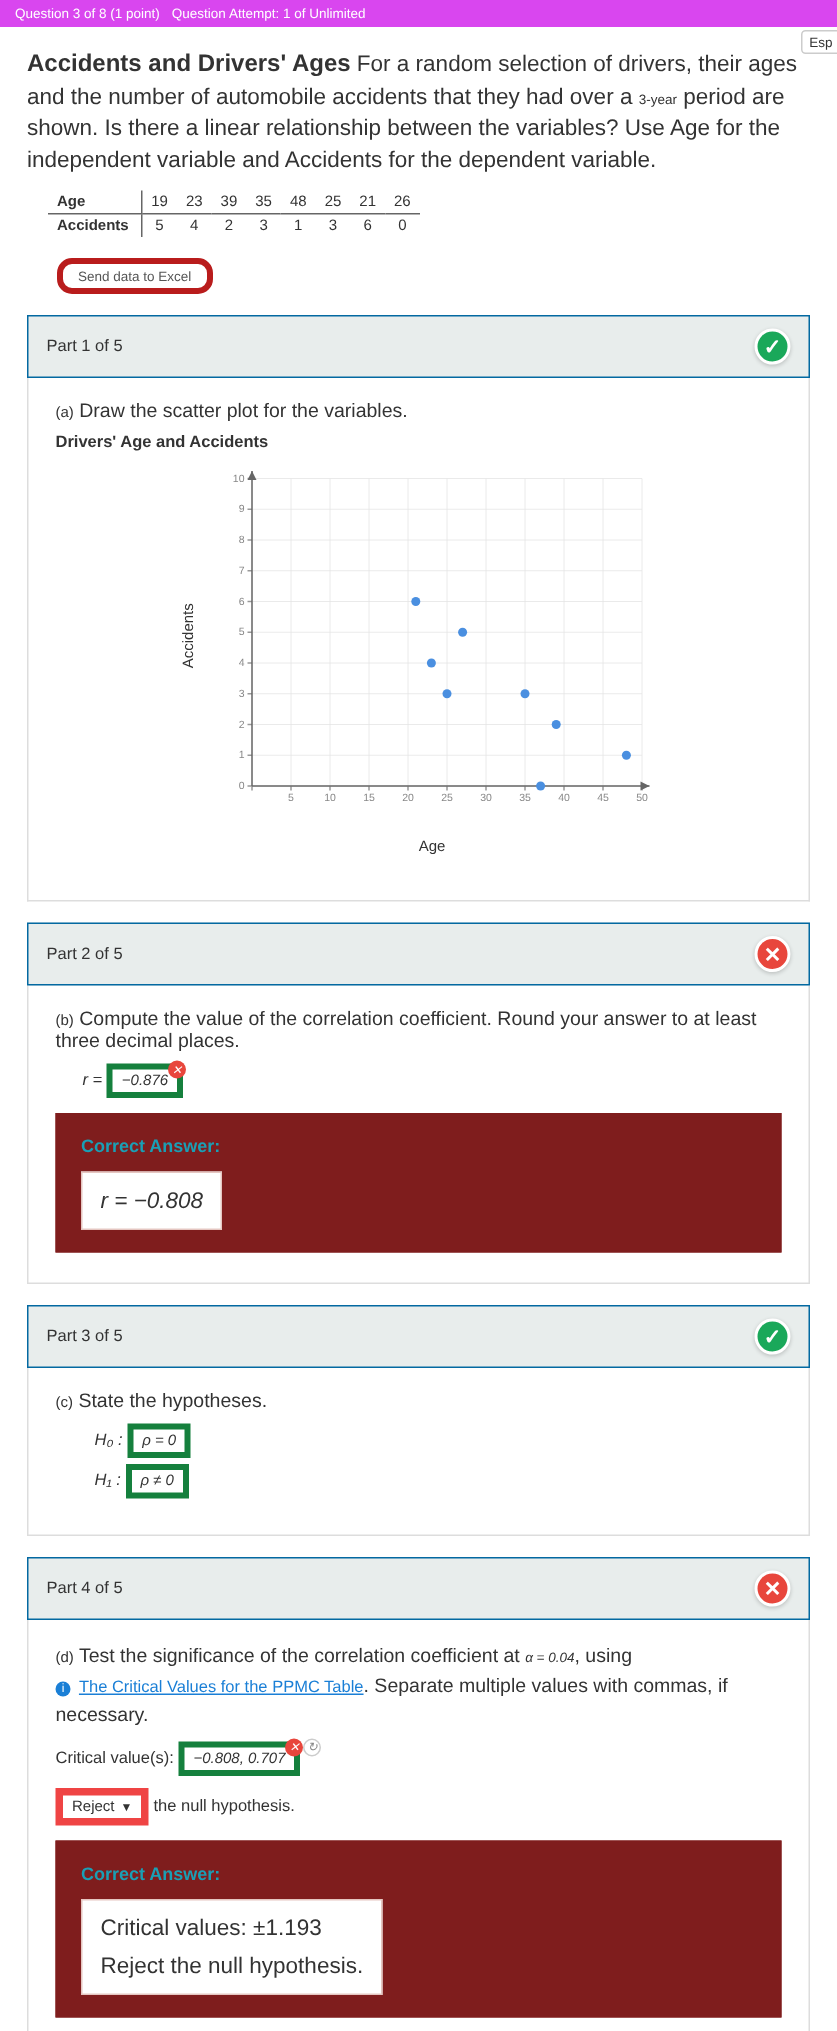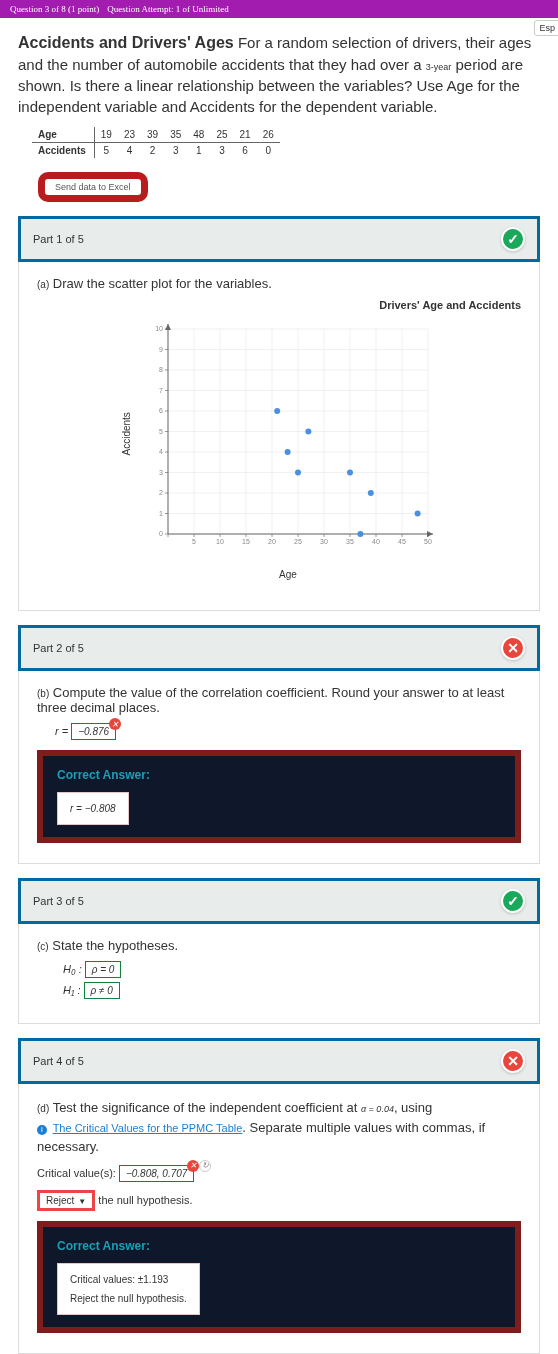--- a/index.html
+++ b/index.html
@@ -1,51 +1,51 @@
 <!DOCTYPE html>
 <html><head>
 <meta charset="utf-8">
 <style>
   * { box-sizing: border-box; margin: 0; padding: 0; }
   body { font-family: Arial, Helvetica, sans-serif; background: #fff; width: 558px; font-size: 12px; color: #333; }
-  .topbar { background: #a21caf; height: 18px; color: #fff; font-size: 9px; padding: 3px 10px; display: flex; gap: 8px; align-items: center; font-family: Liberation Serif, serif; }
+  .topbar { background: #d946ef; height: 18px; color: #fff; font-size: 9px; padding: 3px 10px; display: flex; gap: 8px; align-items: center; }
   .esp-tab { position: absolute; right: -2px; top: 20px; background: #fff; border: 1px solid #ccc; border-radius: 3px 0 0 3px; padding: 2px 4px; font-size: 9px; }
   .content { padding: 14px 18px; }
   .question-title { font-size: 15px; line-height: 1.4; margin-bottom: 10px; }
   .question-title b { font-size: 16px; }
   .data-table { border-collapse: collapse; margin: 6px 0 10px 14px; font-size: 10px; }
   .data-table td { padding: 2px 6px; text-align: center; }
   .data-table tr:first-child td { border-bottom: 1px solid #666; }
   .data-table td:first-child { border-right: 1px solid #666; font-weight: bold; text-align: left; padding-right: 8px;}
-  .send-btn { display: inline-block; border: 7px solid #b91c1c; border-radius: 10px; padding: 3px 10px; font-size: 9px; margin: 4px 0 14px 20px; color: #555; }
-  .part-header { background: #e8edec; padding: 8px 12px; font-size: 11px; border: 3px solid #0369a1; position: relative; display:flex; align-items:center; justify-content:space-between;}
+  .send-btn { display: inline-block; border: 4px solid #b91c1c; border-radius: 10px; padding: 3px 10px; font-size: 9px; margin: 4px 0 14px 20px; color: #555; }
+  .part-header { background: #e8edec; padding: 8px 12px; font-size: 11px; border: 1px solid #0369a1; position: relative; display:flex; align-items:center; justify-content:space-between;}
   .part-body { border: 1px solid #ddd; border-top: none; padding: 14px 18px 20px 18px; margin-bottom: 14px; }
   .part-label { font-size: 13px; margin-bottom: 8px; }
   .part-label .pl { font-size: 10px; }
-  .chart-title { text-align: right; font-weight: bold; font-size: 11px; margin: 8px 0; }
+  .chart-title { text-align: left; font-weight: bold; font-size: 11px; margin: 8px 0; }
   .chart-wrap { display: flex; justify-content: center; margin-bottom: 10px;}
   .chart-inner { display: flex; align-items: center; gap: 6px; flex-direction: column;}
   .chart-row { display: flex; align-items: center; gap: 6px;}
   .ylabel { transform: rotate(-90deg); font-size: 10px; width: 12px; white-space: nowrap;}
   .xlabel { font-size: 10px; text-align: center; margin-top: 4px;}
   svg.plot { border: none; }
   .status-icon { width: 24px; height: 24px; border-radius: 50%; display: inline-flex; align-items: center; justify-content: center; color: #fff; font-weight: bold; font-size: 14px; border: 2px solid #fff; box-shadow: 0 1px 3px rgba(0,0,0,.2);}
   .correct { background: #1aa85a; }
   .incorrect { background: #e8463c; }
   .r-line { font-size: 11px; margin: 6px 0 10px 18px; font-style: italic;}
-  .answer-box { display: inline-block; border: 1px solid #15803d; padding: 2px 6px; font-size: 10px; position: relative; font-style: italic;}
+  .answer-box { display: inline-block; border: 4px solid #15803d; padding: 2px 6px; font-size: 10px; position: relative; font-style: italic;}
   .answer-box.wrong::after { content: "✕"; position: absolute; top: -6px; right: -6px; background: #e8463c; color: #fff; border-radius: 50%; width: 12px; height: 12px; font-size: 8px; display: flex; align-items: center; justify-content: center;}
   .answer-box .reset { position: absolute; top: -6px; right: -18px; background: #fff; color: #888; border: 1px solid #ccc; border-radius: 50%; width: 12px; height: 12px; font-size: 8px; display: inline-flex; align-items: center; justify-content: center;}
-  .correct-answer-block { background: #0f172a; border: 6px solid #7f1d1d; padding: 12px 14px; margin: 10px 0 0 0;}
+  .correct-answer-block { background: #7f1d1d; border: 3px solid #7f1d1d; padding: 12px 14px; margin: 10px 0 0 0;}
   .correct-answer-block .ca-title { color: #1a9fb5; font-weight: bold; font-size: 12px; margin-bottom: 10px; }
-  .ca-text { font-size: 10px; border: 1px solid #e5c6c1; background:#fff; padding: 10px 12px; display:inline-block;}
+  .ca-text { font-size: 15px; border: 1px solid #e5c6c1; background:#fff; padding: 10px 12px; display:inline-block;}
   .hyp-line { font-size: 11px; font-style: italic; margin: 4px 0 4px 26px;}
   .link { color: #1a7fd6; text-decoration: underline; font-size: 11px;}
   .info-dot { display:inline-flex; width:10px; height:10px; background:#1a7fd6; color:#fff; border-radius:50%; font-size:8px; align-items:center; justify-content:center; margin-right:2px;}
-  .select-box { display: inline-block; border: 3px solid #ef4444; padding: 2px 6px; font-size: 10px; }
+  .select-box { display: inline-block; border: 5px solid #ef4444; padding: 2px 6px; font-size: 10px; }
   .select-box .caret { font-size: 8px; margin-left: 4px; }
   .progress-row { display: flex; align-items: flex-end; gap: 8px; font-size: 11px; margin: 10px 0;}
   .progress-bar { flex: 0 0 120px; height: 8px; background: #eee; position: relative; border-radius: 2px;}
   .progress-fill { position: absolute; left:0; top:0; bottom:0; background: #3a7fd6;}
   .sub-small { font-size: 9px;}
 </style>
 </head>
 <body>
 
 <div class="topbar">
@@ -216,21 +216,21 @@
   </div>
 
   
   <div class="part-header">
     <span>Part 4 of 5</span>
     <span class="status-icon incorrect">✕</span>
   </div>
   <div class="part-body">
     <p class="part-label" style="line-height:1.5;">
       <span class="pl">(d)</span>
-      <span>Test the significance of the independent coefficient at </span><span class="sub-small" style="font-style:italic;">α = 0.04</span><span>, using </span><br>
+      <span>Test the significance of the correlation coefficient at </span><span class="sub-small" style="font-style:italic;">α = 0.04</span><span>, using </span><br>
       <span class="info-dot">i</span>
       <a href="#" class="link">The Critical Values for the PPMC Table</a><span>. Separate multiple values with commas, if necessary.</span>
     </p>
     <div style="font-size:11px; margin:8px 0;">
       <span>Critical value(s):</span>
       <span class="answer-box wrong">−0.808, 0.707<span class="reset">↻</span></span>
     </div>
     <div style="font-size:11px; margin:8px 0;">
       <span class="select-box"><span>Reject</span><span class="caret">▼</span></span>
       <span>the null hypothesis.</span>

